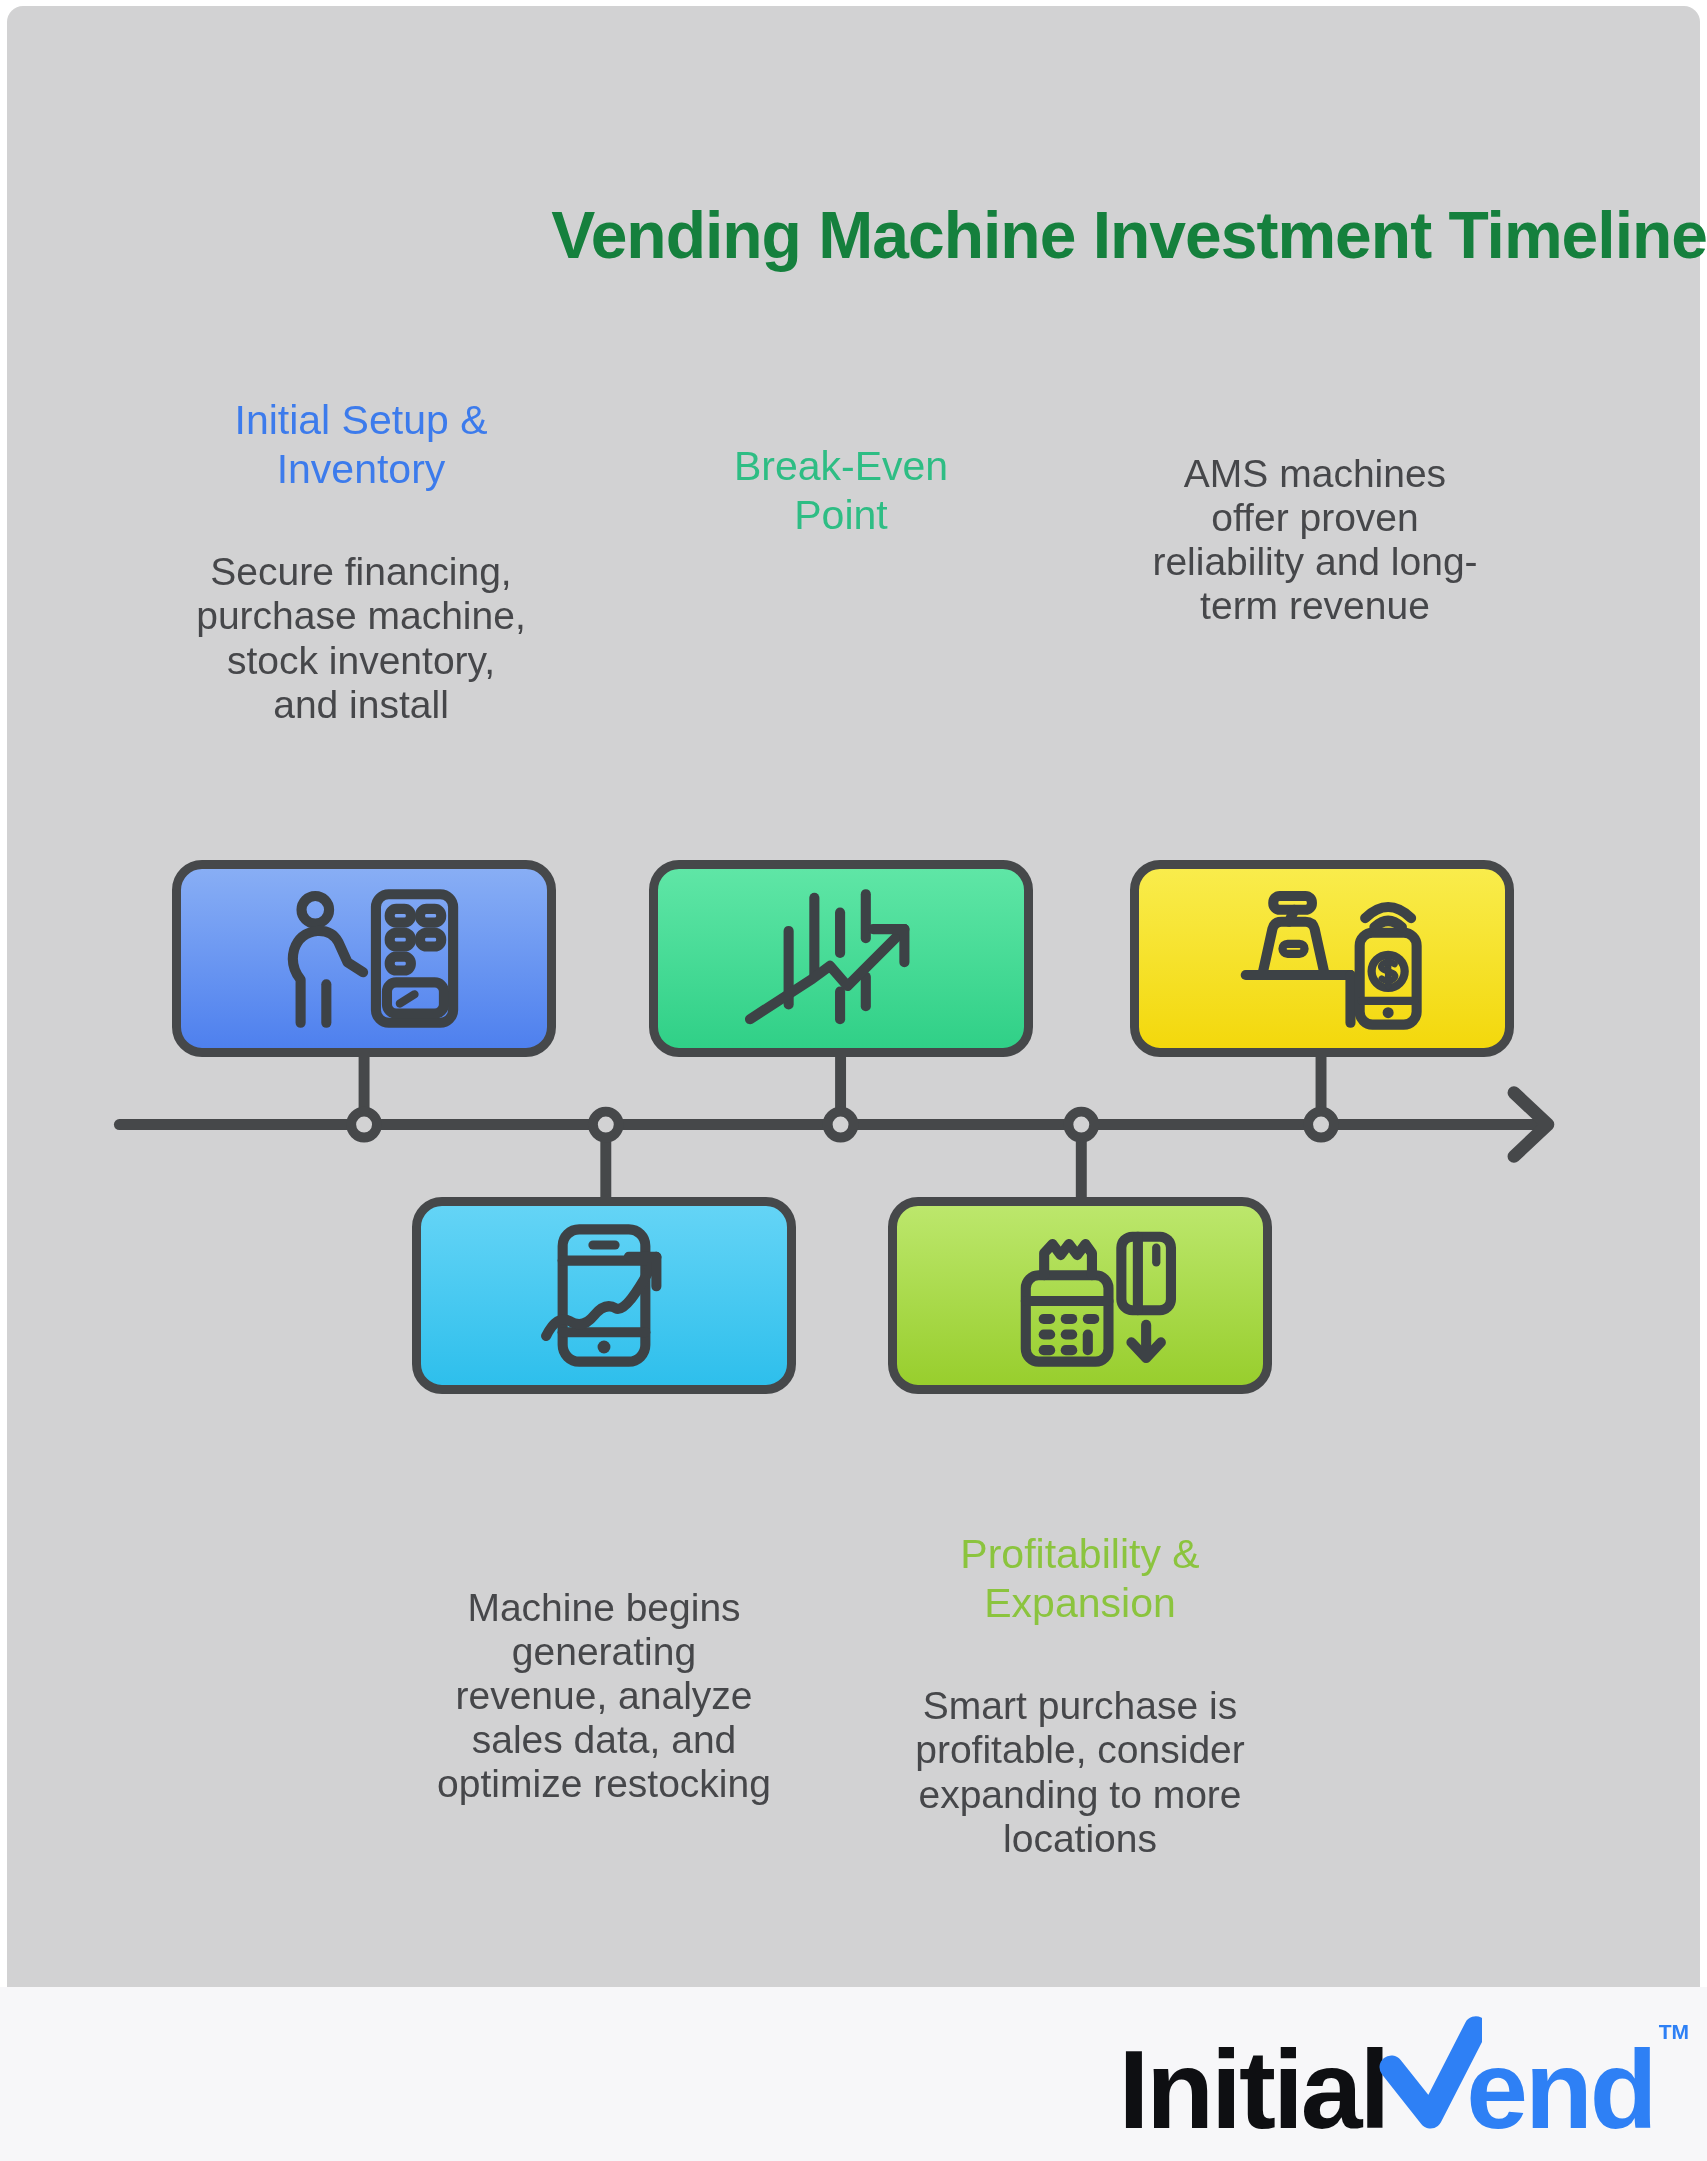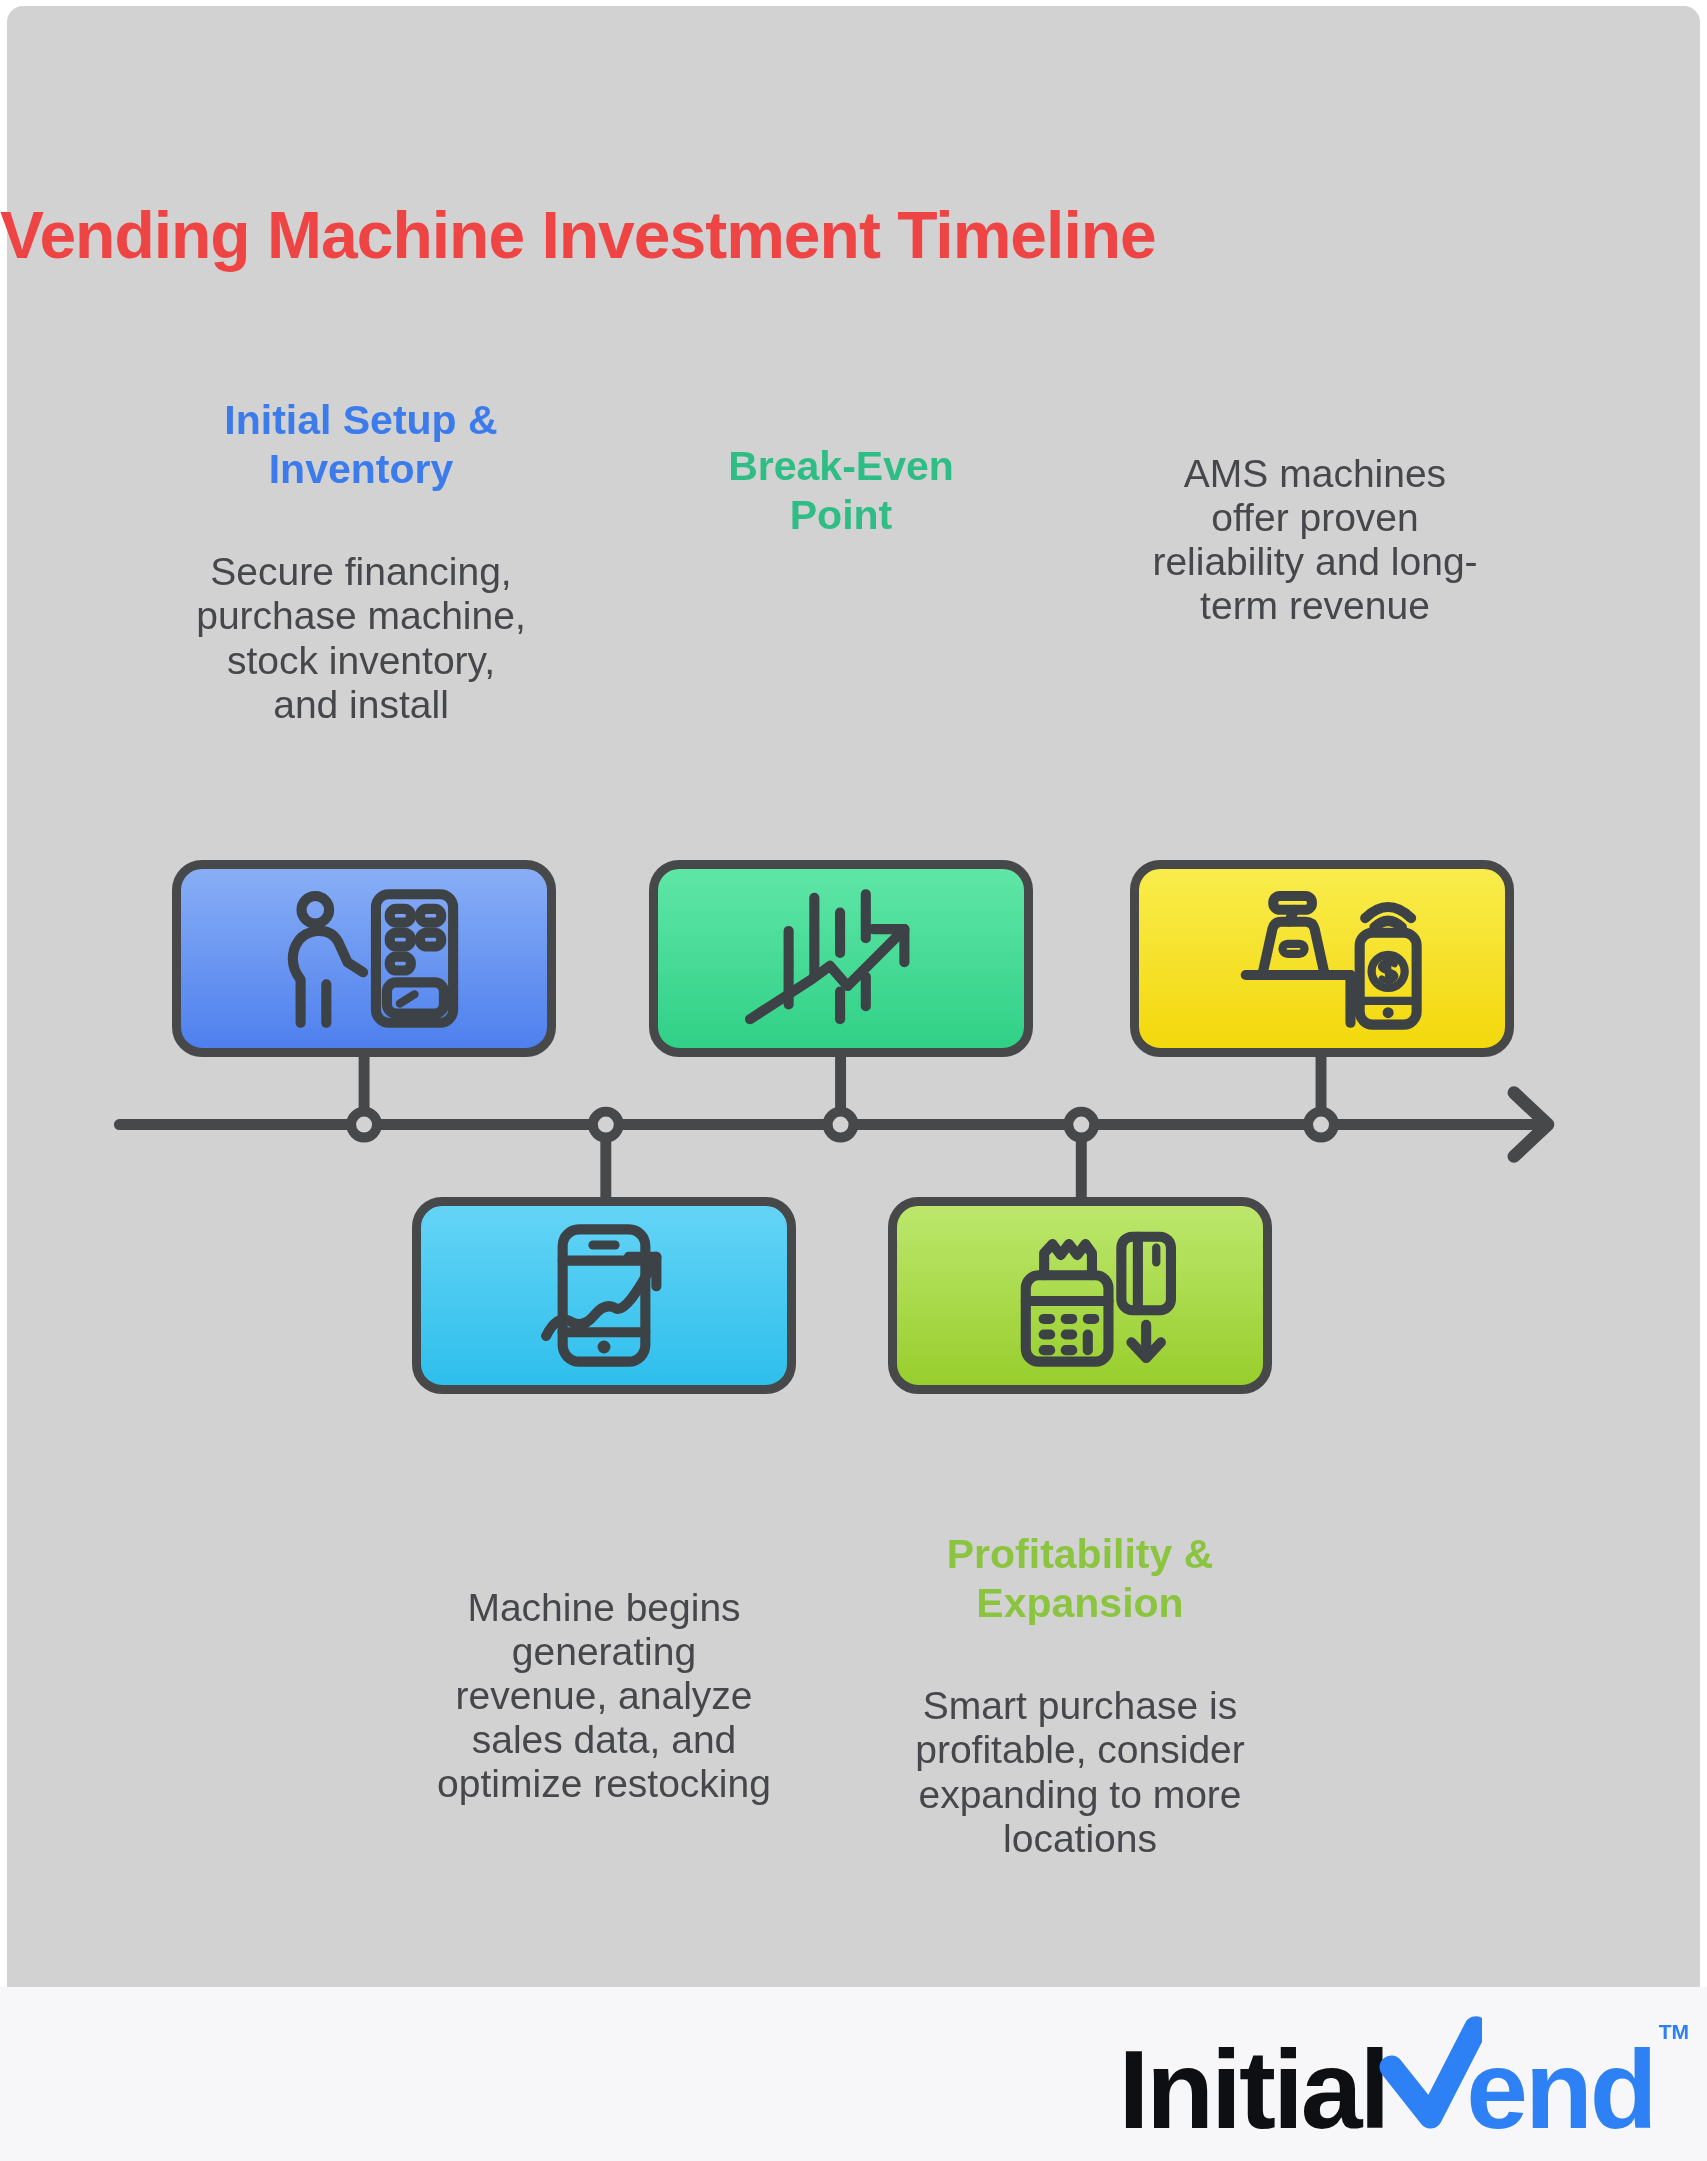--- a/index.html
+++ b/index.html
@@ -6,26 +6,26 @@
   .canvas{
     position:relative;width:1707px;height:2161px;background:#ffffff;
     font-family:"Liberation Sans", sans-serif;overflow:hidden;
   }
   .gray-bg{
     position:absolute;left:7px;top:6px;width:1693px;height:1981px;
     background:#d2d2d3;border-radius:16px 16px 0 0;
   }
   .title{
     position:absolute;left:0;top:197px;width:100%;margin:0;
-    text-align:left;font-size:66px;font-weight:700;letter-spacing:-1px;
-    color:#ef4444;
+    text-align:right;font-size:66px;font-weight:700;letter-spacing:-1px;
+    color:#15803d;
   }
   .stage-text{position:absolute;text-align:center;}
   .stage-heading{
-    font-size:41px;font-weight:700;line-height:1.2;white-space:pre-line;
+    font-size:41px;font-weight:400;line-height:1.2;white-space:pre-line;
   }
   .stage-body{
     font-size:39px;line-height:1.13;color:#46474a;white-space:pre-line;
     margin-top:56px;
   }
   .stage-box{
     position:absolute;box-sizing:border-box;width:384px;height:197px;
     border:9px solid #46484a;border-radius:30px;
     background:linear-gradient(180deg,var(--g1),var(--g2));
     display:flex;align-items:center;justify-content:center;

